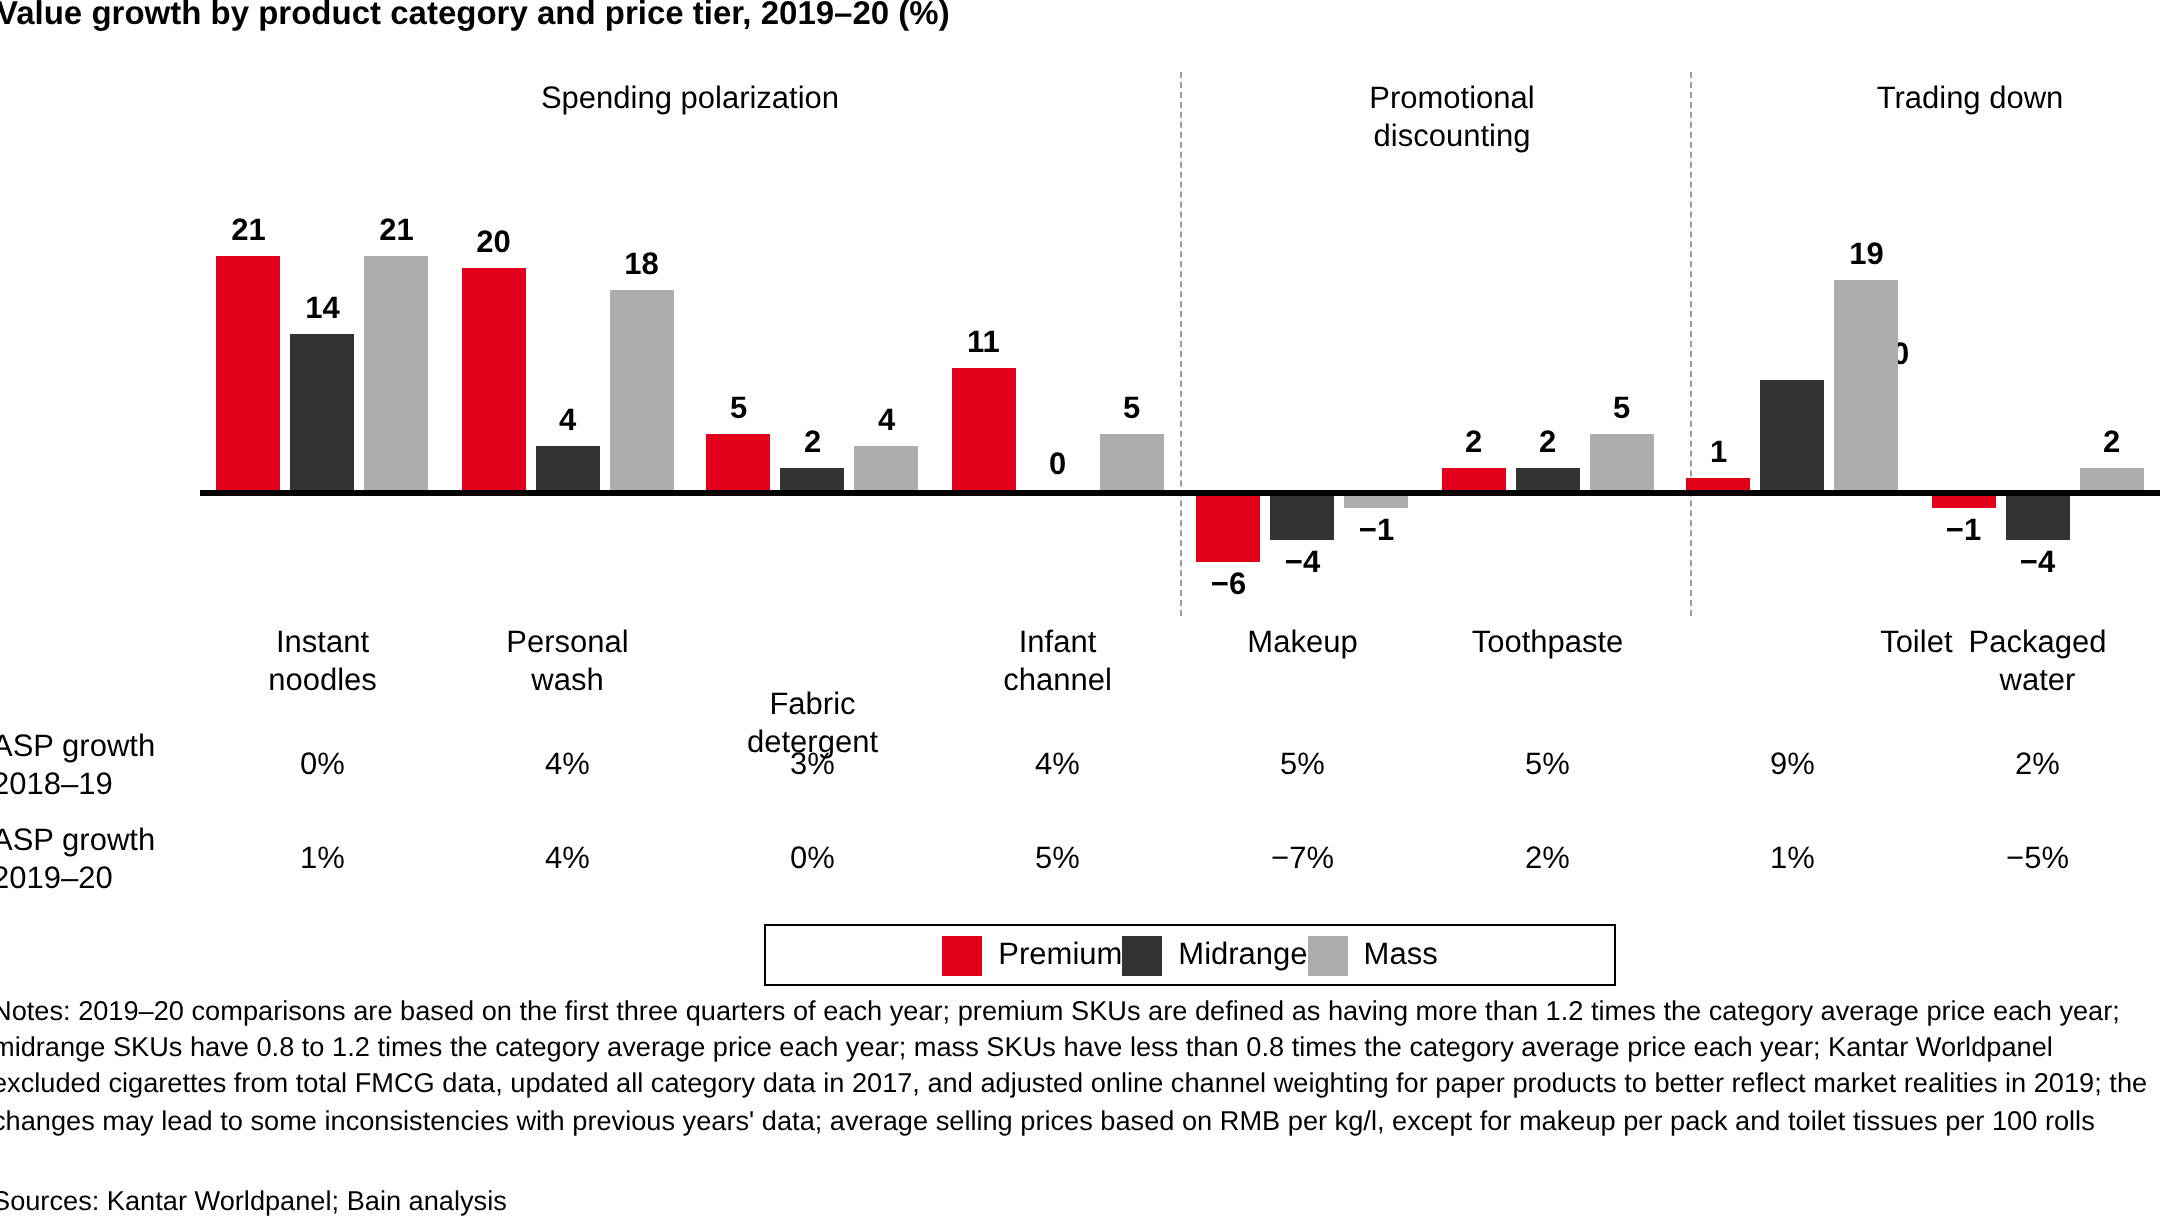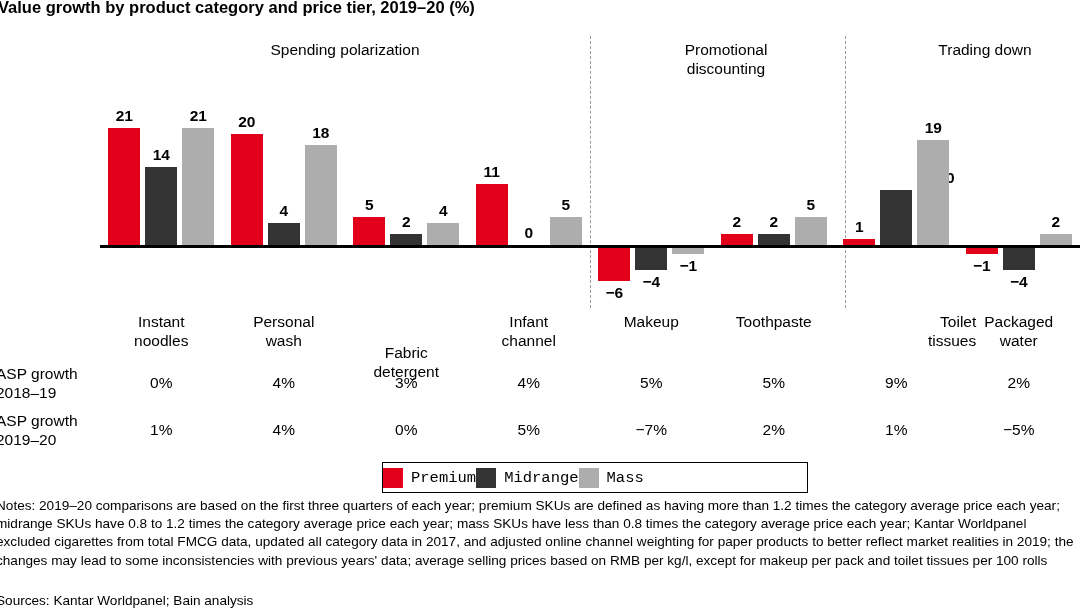--- a/index.html
+++ b/index.html
@@ -41,21 +41,21 @@
   
   .asprow-label{
     position:absolute;font-size:15.5px;line-height:19px;left:-4px;
   }
   .aspval{position:absolute;text-align:center;font-size:15.5px;}
 
   
   .legend{
     position:absolute;left:382px;top:462px;width:424px;height:29px;
     border:1px solid #000;background:#fff;
-    display:flex;align-items:center;justify-content:flex-start;font-family:Liberation Mono, monospace;
+    display:flex;align-items:center;justify-content:center;
   }
   .legend .item{display:flex;align-items:center;gap:8px;font-size:15.5px;}
   .swatch{width:20px;height:20px;display:inline-block;}
 
   
   .notes{
     position:absolute;left:-4px;top:497px;width:1086px;font-size:13.6px;line-height:18.2px;
   }
   .sources{
     position:absolute;left:-4px;top:592px;width:1086px;font-size:13.6px;line-height:18.2px;
@@ -145,21 +145,20 @@
       <div>channel</div>
     </div>
     <div class="cat" style="left: 571.25px; width: 160px; top: 312px;">
       <div>Makeup</div>
     </div>
     <div class="cat" style="left: 693.75px; width: 160px; top: 312px;">
       <div>Toothpaste</div>
     </div>
     <div class="cat" style="left: 816.25px; width: 160px; top: 312px; text-align: right;">
       <div>Toilet</div>
-      <div>tissues</div>
     </div>
     <div class="cat" style="left: 938.75px; width: 160px; top: 312px;">
       <div>Packaged</div>
       <div>water</div>
     </div>
   </div>
 
 <div class="asprow-label" style="top:364px;">
   <div>ASP growth</div>
   <div>2018–19</div>

